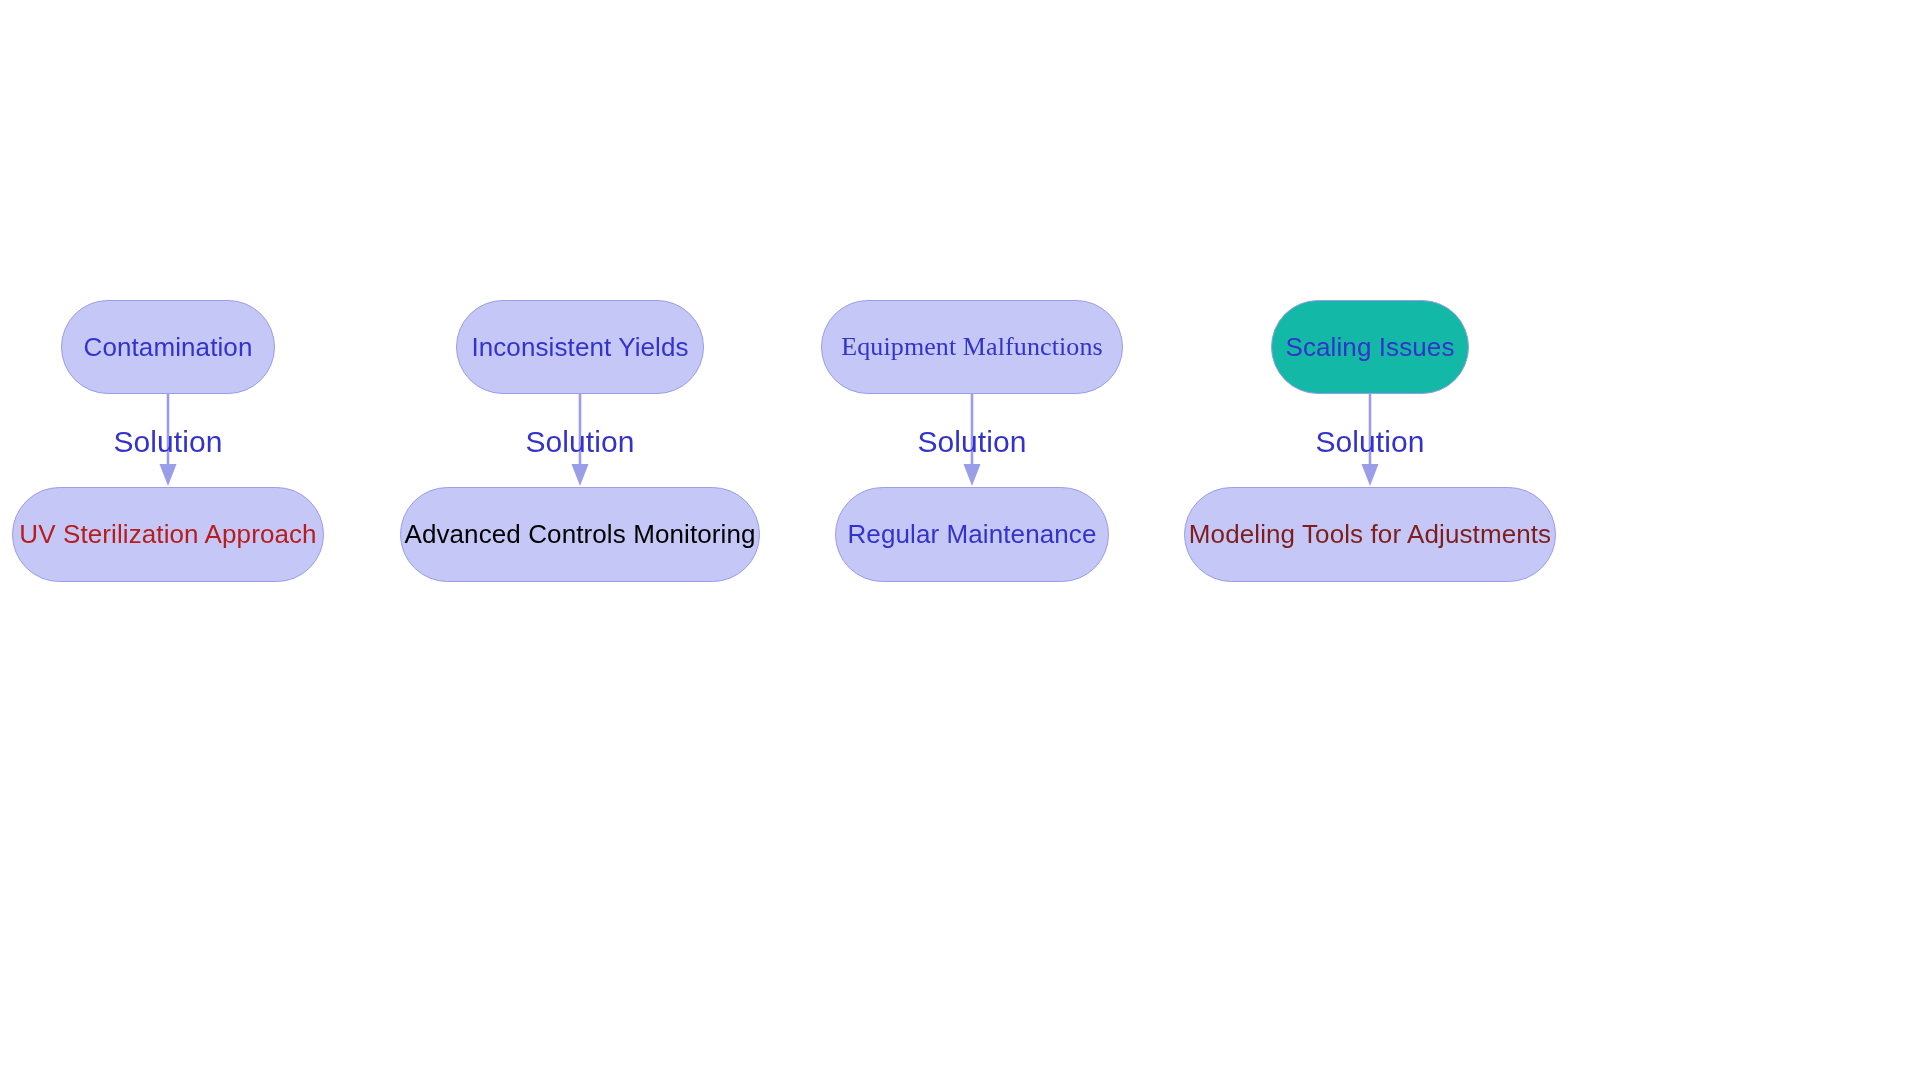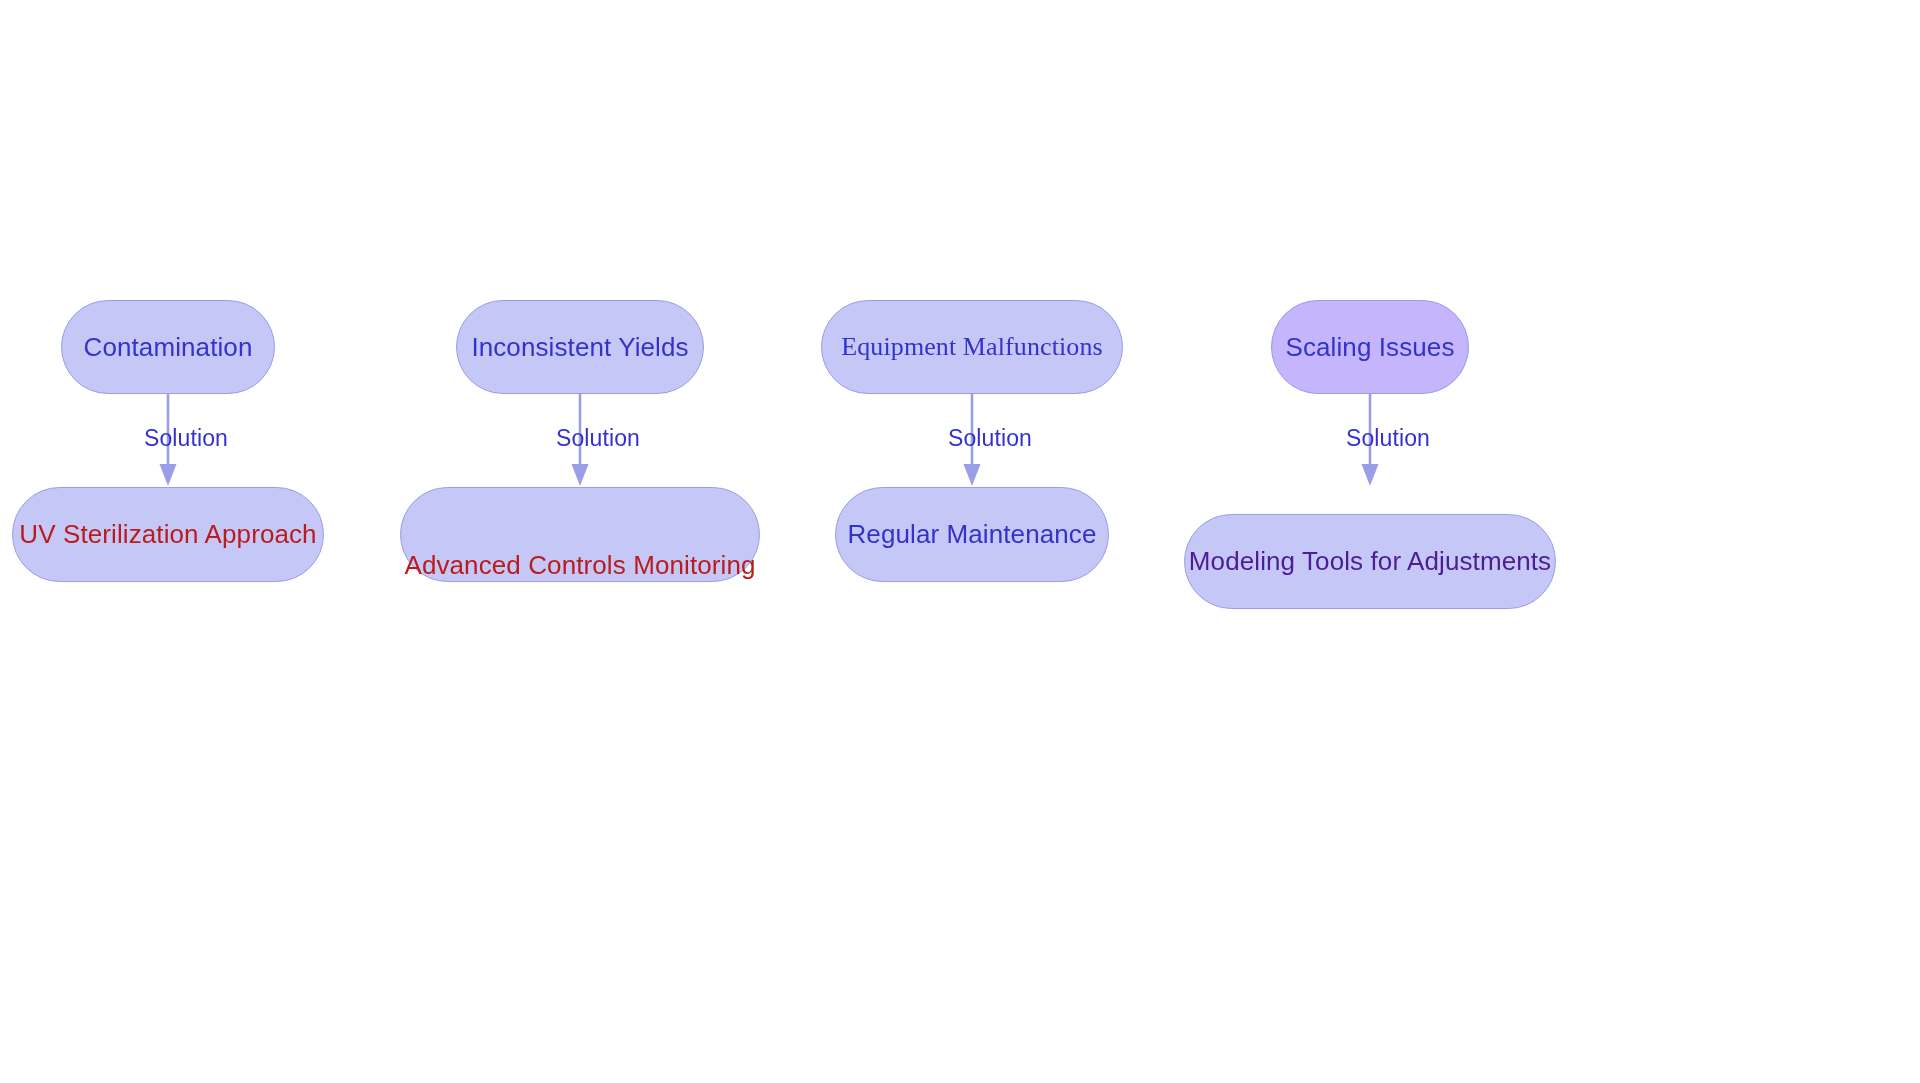--- a/index.html
+++ b/index.html
@@ -74,26 +74,25 @@
     height: 93px;
   }
   .connector svg {
     display: block;
     overflow: visible;
   }
 
   .edge-label {
     position: absolute;
     top: 425px;
-    font-size: 23px;
+    font-size: 30px;
     color: #3333cc;
     white-space: nowrap;
     transform: translateX(-50%);
     letter-spacing: 0.1px;
-    margin-left: 18px;
   }
 </style>
 </head>
 <body style="background: rgb(255, 255, 255);">
 
 <div id="diagram-canvas">
     <div class="column" style="left: 168px;">
       <div class="node node-problem" style="width: 214px; background: rgb(197, 200, 247); border-color: rgb(154, 157, 232); color: rgb(51, 51, 204);">
         <span class="node-label">Contamination</span>
       </div>
@@ -112,47 +111,47 @@
       <div class="node node-problem" style="width: 248px; background: rgb(197, 200, 247); border-color: rgb(154, 157, 232); color: rgb(51, 51, 204); text-align: center;">
         <span class="node-label">Inconsistent Yields</span>
       </div>
       <div class="connector">
         <svg width="40" height="93" viewBox="0 0 40 93">
           <line x1="20" y1="0" x2="20" y2="76" stroke="#9a9de8" stroke-width="2.6"></line>
           <polygon points="20,92 11.5,70 28.5,70" fill="#9a9de8"></polygon>
         </svg>
       </div>
       <div class="edge-label" style="color: rgb(51, 51, 204); left: 0px;">Solution</div>
-      <div class="node node-solution" style="width: 360px; background: rgb(197, 200, 247); border-color: rgb(154, 157, 232); color: #b91c1c; align-items: flex-end;">
+      <div class="node node-solution" style="width: 360px; background: rgb(197, 200, 247); border-color: rgb(154, 157, 232); color: #000000;">
         <span class="node-label">Advanced Controls Monitoring</span>
       </div>
     </div>
     <div class="column" style="left: 972px;">
       <div class="node node-problem" style="width: 302px; background: rgb(197, 200, 247); border-color: rgb(154, 157, 232); color: rgb(51, 51, 204); font-family: Liberation Serif, serif;">
         <span class="node-label">Equipment Malfunctions</span>
       </div>
       <div class="connector">
         <svg width="40" height="93" viewBox="0 0 40 93">
           <line x1="20" y1="0" x2="20" y2="76" stroke="#9a9de8" stroke-width="2.6"></line>
           <polygon points="20,92 11.5,70 28.5,70" fill="#9a9de8"></polygon>
         </svg>
       </div>
       <div class="edge-label" style="color: rgb(51, 51, 204); left: 0px;">Solution</div>
       <div class="node node-solution" style="width: 274px; background: rgb(197, 200, 247); border-color: rgb(154, 157, 232); color: rgb(51, 51, 204); text-align: right;">
         <span class="node-label">Regular Maintenance</span>
       </div>
     </div>
     <div class="column" style="left: 1370px;">
-      <div class="node node-problem" style="width: 198px; background: #c4b5fd; border-color: rgb(154, 157, 232); color: rgb(51, 51, 204);">
+      <div class="node node-problem" style="width: 198px; background: #14b8a6; border-color: rgb(154, 157, 232); color: rgb(51, 51, 204);">
         <span class="node-label">Scaling Issues</span>
       </div>
       <div class="connector">
         <svg width="40" height="93" viewBox="0 0 40 93">
           <line x1="20" y1="0" x2="20" y2="76" stroke="#9a9de8" stroke-width="2.6"></line>
           <polygon points="20,92 11.5,70 28.5,70" fill="#9a9de8"></polygon>
         </svg>
       </div>
       <div class="edge-label" style="color: rgb(51, 51, 204); left: 0px;">Solution</div>
-      <div class="node node-solution" style="width: 372px; background: rgb(197, 200, 247); border-color: rgb(154, 157, 232); color: #4c1d95; margin-top: 27px;">
+      <div class="node node-solution" style="width: 372px; background: rgb(197, 200, 247); border-color: rgb(154, 157, 232); color: #7f1d1d;">
         <span class="node-label">Modeling Tools for Adjustments</span>
       </div>
     </div>
   </div>
 
 </body></html>

